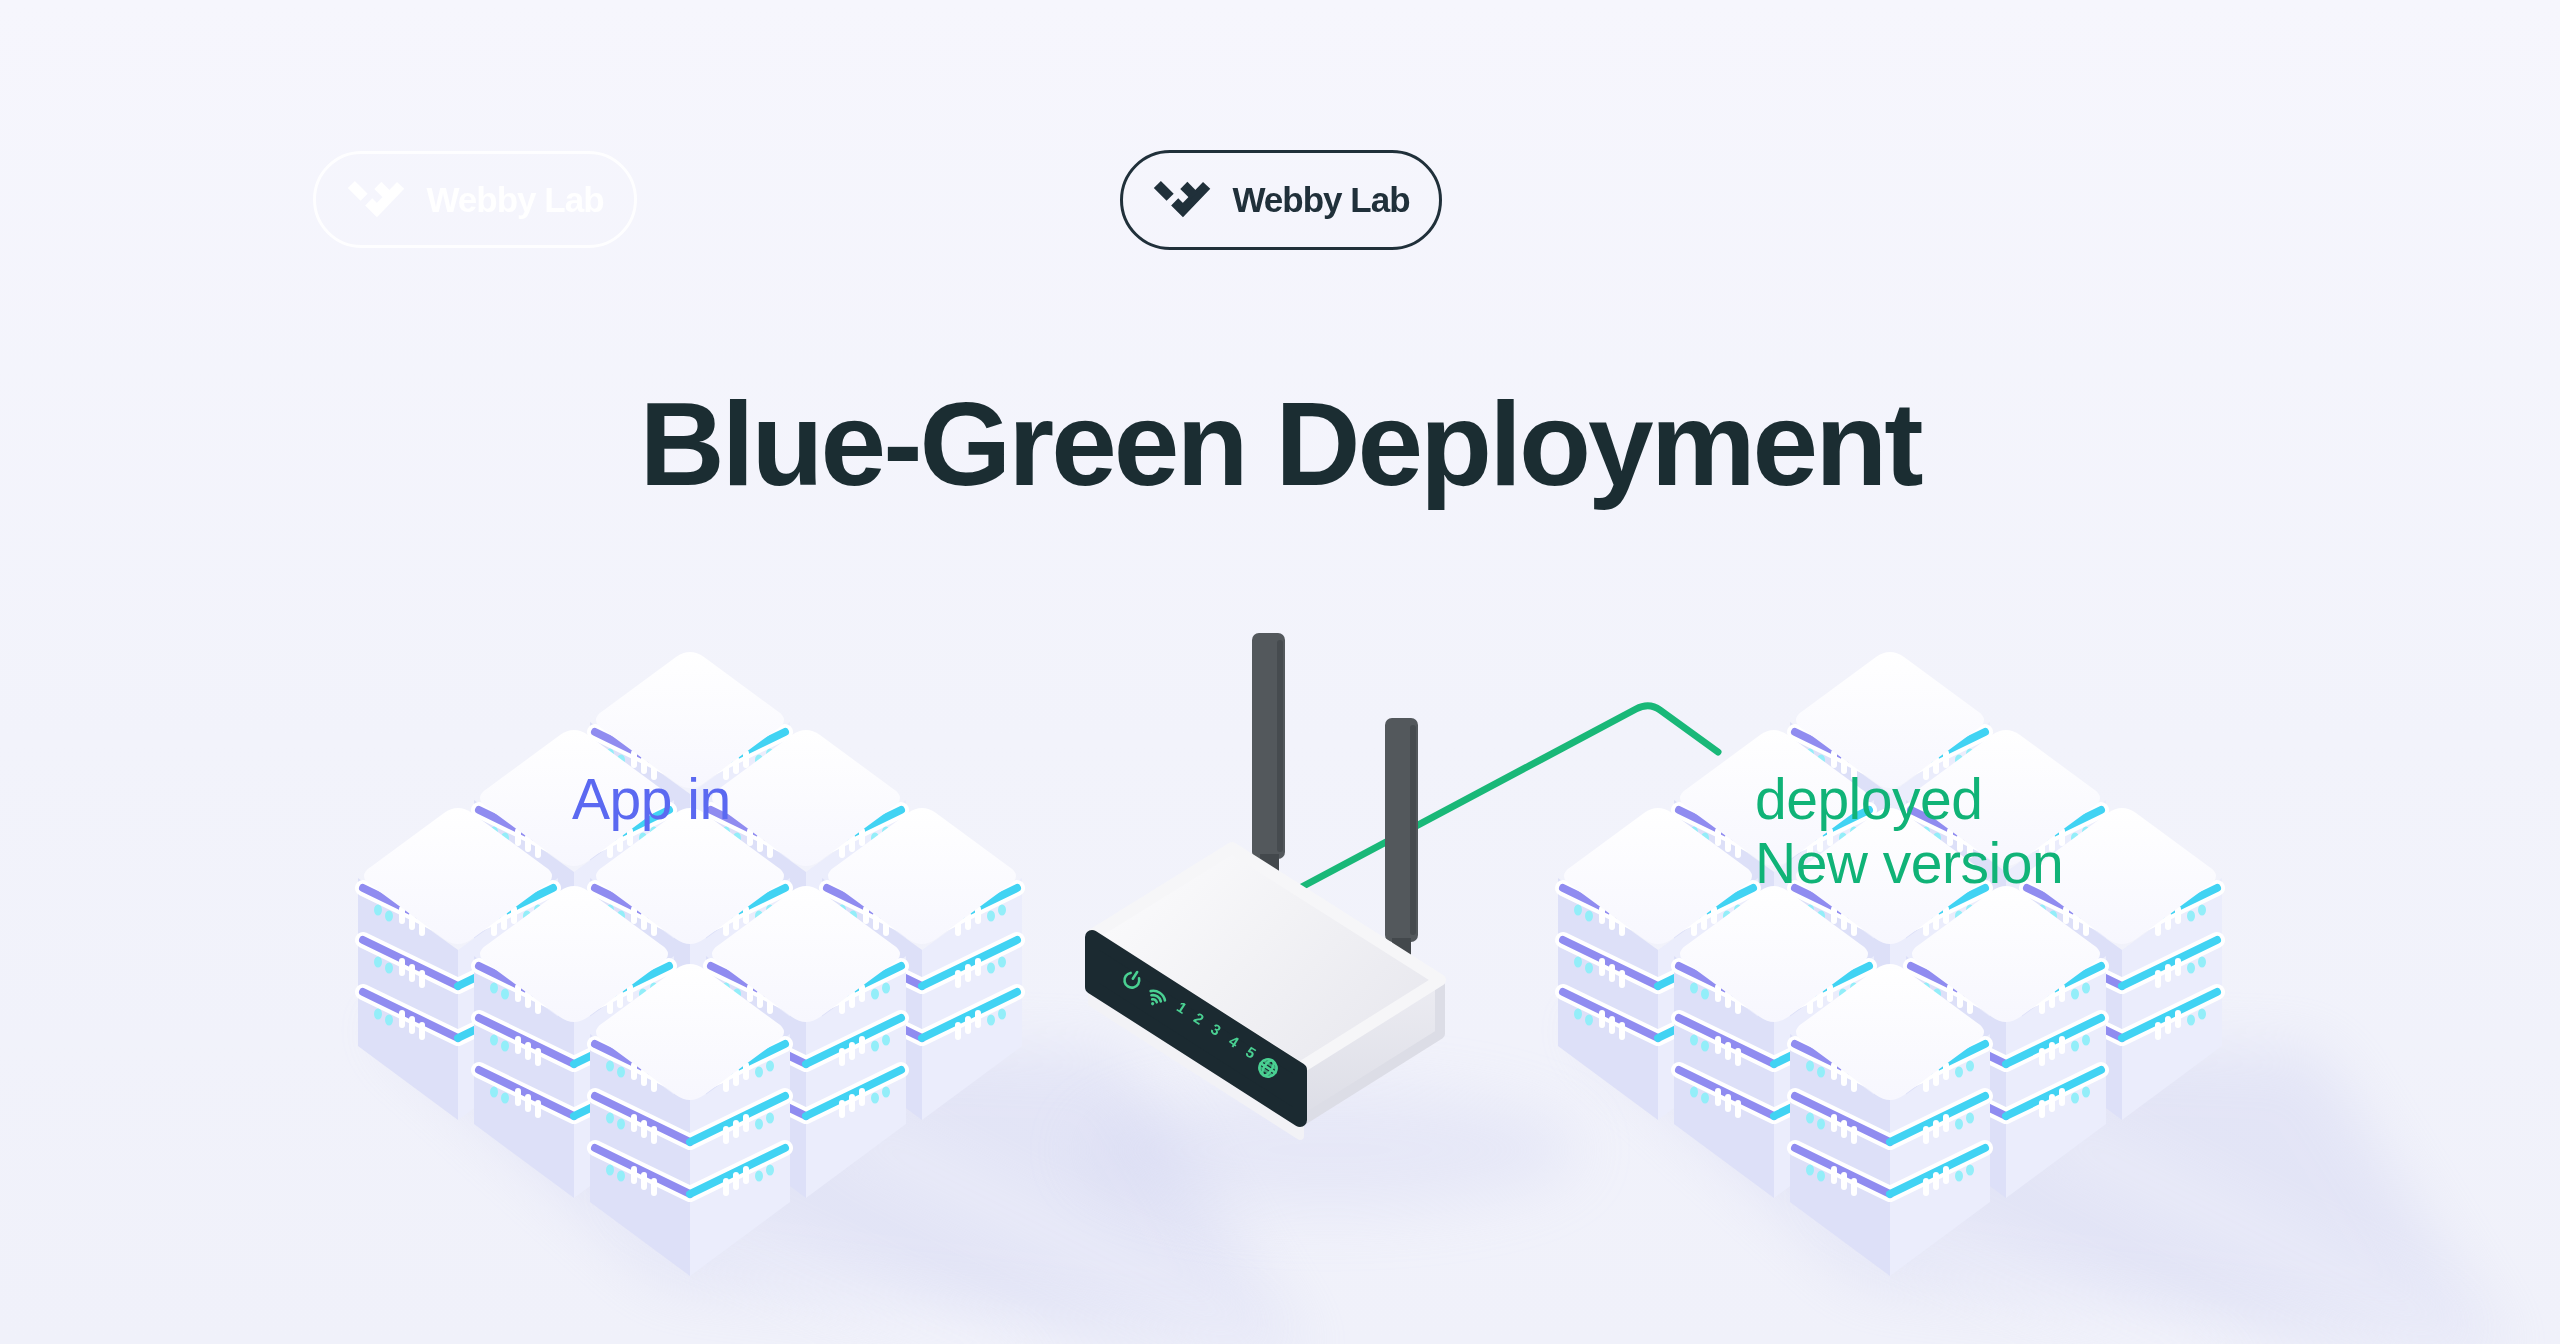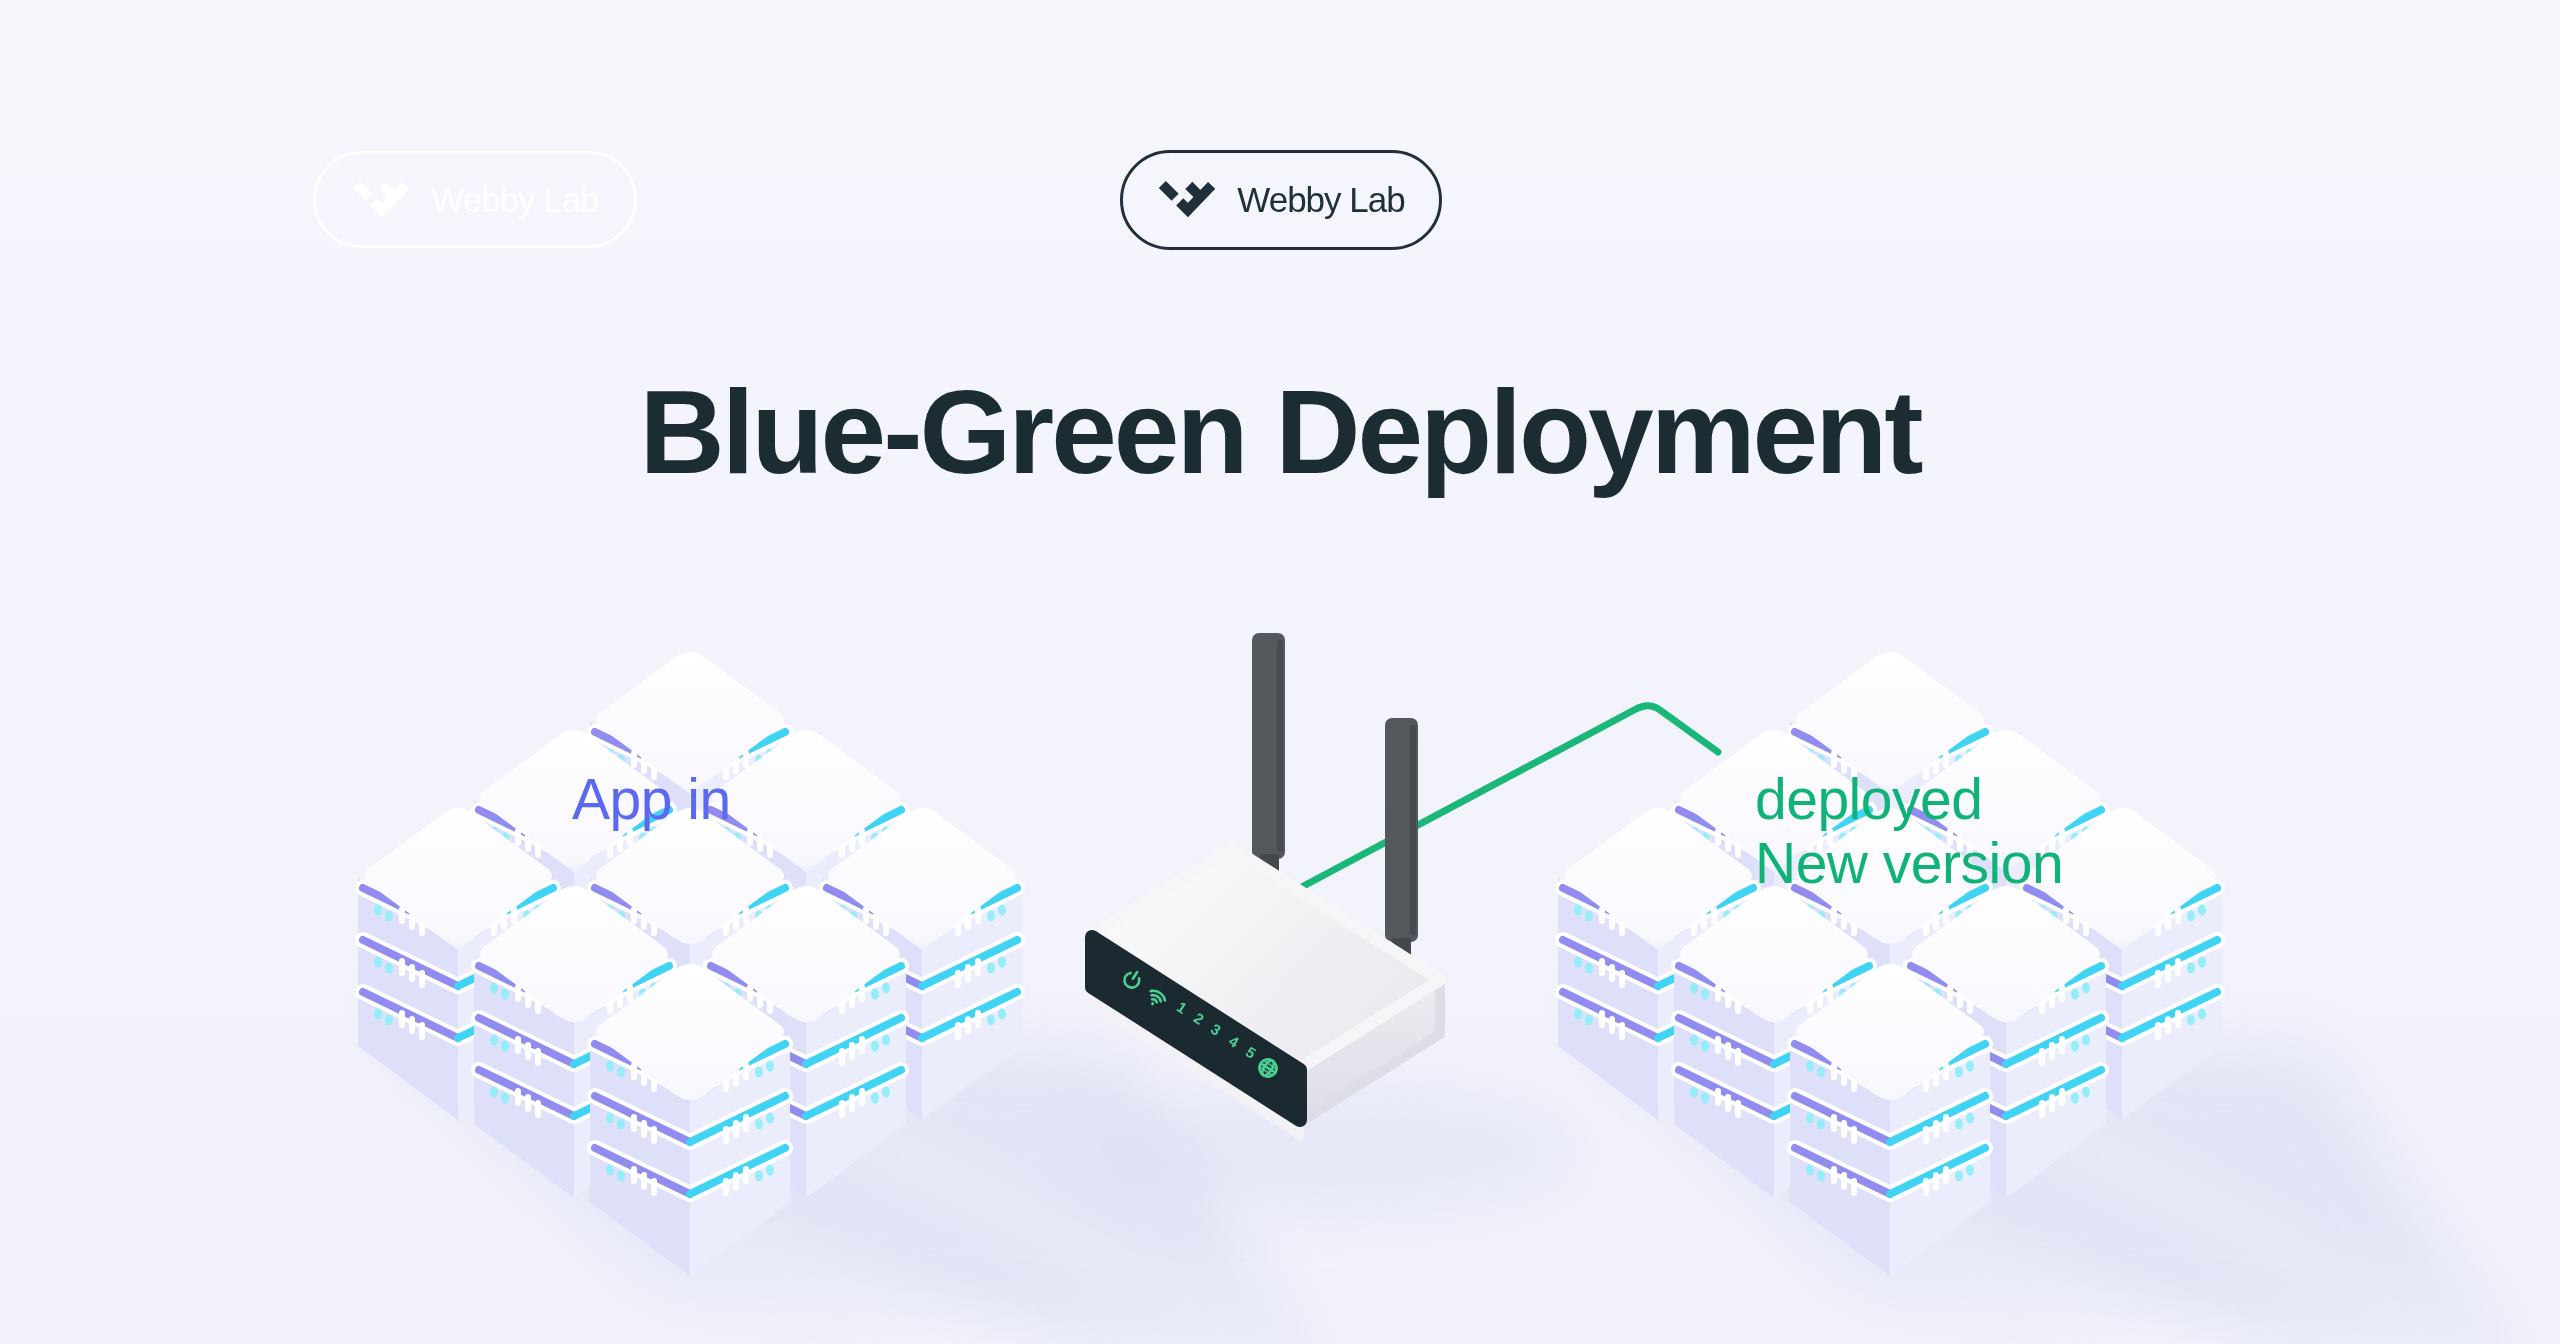--- a/index.html
+++ b/index.html
@@ -8,24 +8,24 @@
     background:linear-gradient(180deg,#f6f6fd 0%,#f2f3fb 55%,#f0f1fa 100%);
     font-family:"Liberation Sans",sans-serif;
   }
   .scene{position:absolute;left:0;top:0;width:2560px;height:1344px;}
   
   .pill{position:absolute;display:flex;align-items:center;justify-content:center;gap:20px;
         border-radius:60px;box-sizing:border-box;}
   .pill-main{left:1120px;top:150px;width:322px;height:100px;border:3px solid #20303a;color:#20303a;}
   .pill-watermark{left:313px;top:151px;width:324px;height:97px;
         border:3px solid rgba(255,255,255,0.88);color:rgba(255,255,255,0.95);}
-  .pill .brand-label{font-weight:400;font-size:35px;letter-spacing:-1px;white-space:nowrap;}
+  .pill .brand-label{font-weight:700;font-size:35px;letter-spacing:-1px;white-space:nowrap;}
   .mark{width:60px;height:42px;flex:0 0 auto;}
   
-  .title{position:absolute;left:0;right:0;top:368px;margin:4px;text-align:center;
+  .title{position:absolute;left:0;right:0;top:368px;margin:16px;text-align:center;
          font-size:118px;line-height:120px;font-weight:700;letter-spacing:-3px;color:#1b2d32;}
   
   .caption{position:absolute;font-weight:400;font-size:57px;line-height:64px;letter-spacing:-0.5px;}
   .caption span{display:block;}
   .caption-left{left:572px;top:767px;color:#5b69f1;}
   .caption-right{left:1755px;top:767px;color:#10b377;}
   
   .face-left{fill:#dde0f8;}
   .face-right{fill:#ebedfc;}
   .halo{stroke:#ffffff;stroke-width:16;fill:none;stroke-linecap:round;stroke-linejoin:round;}

